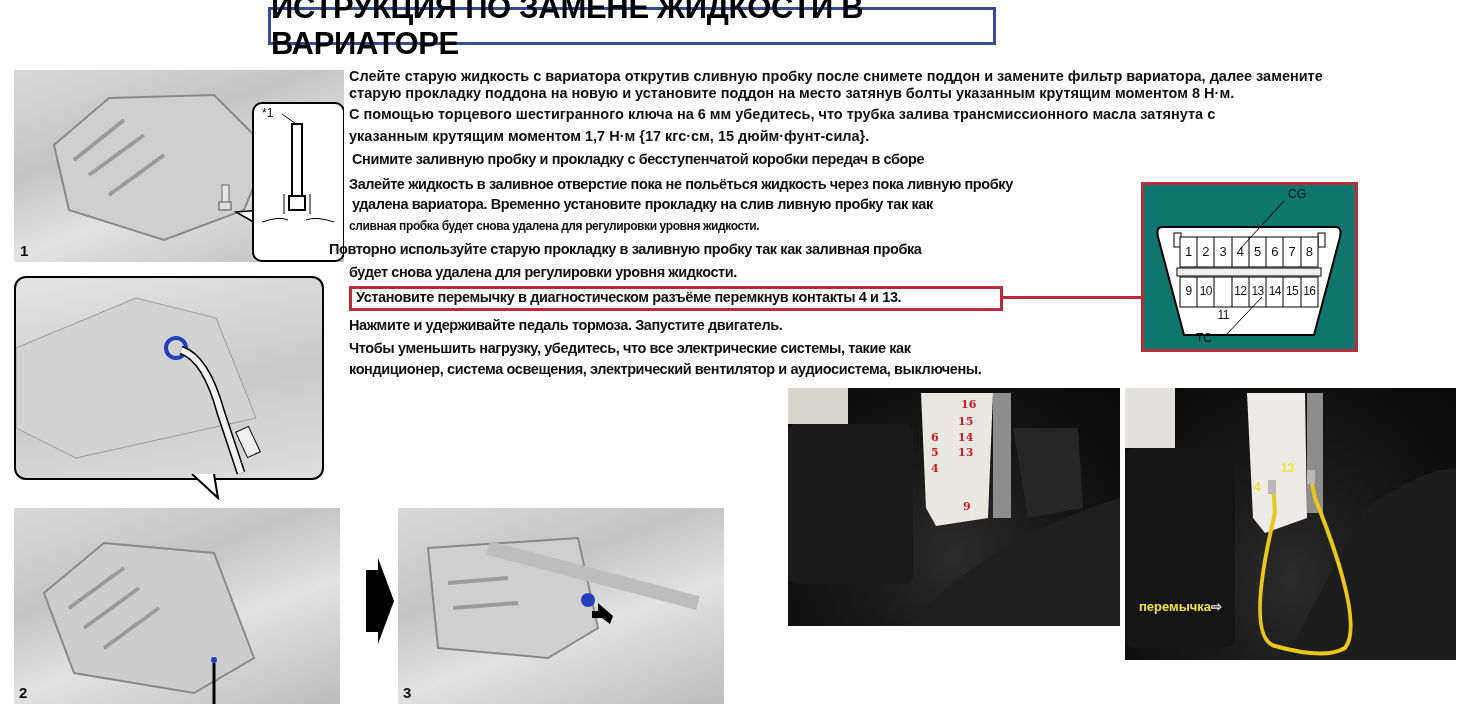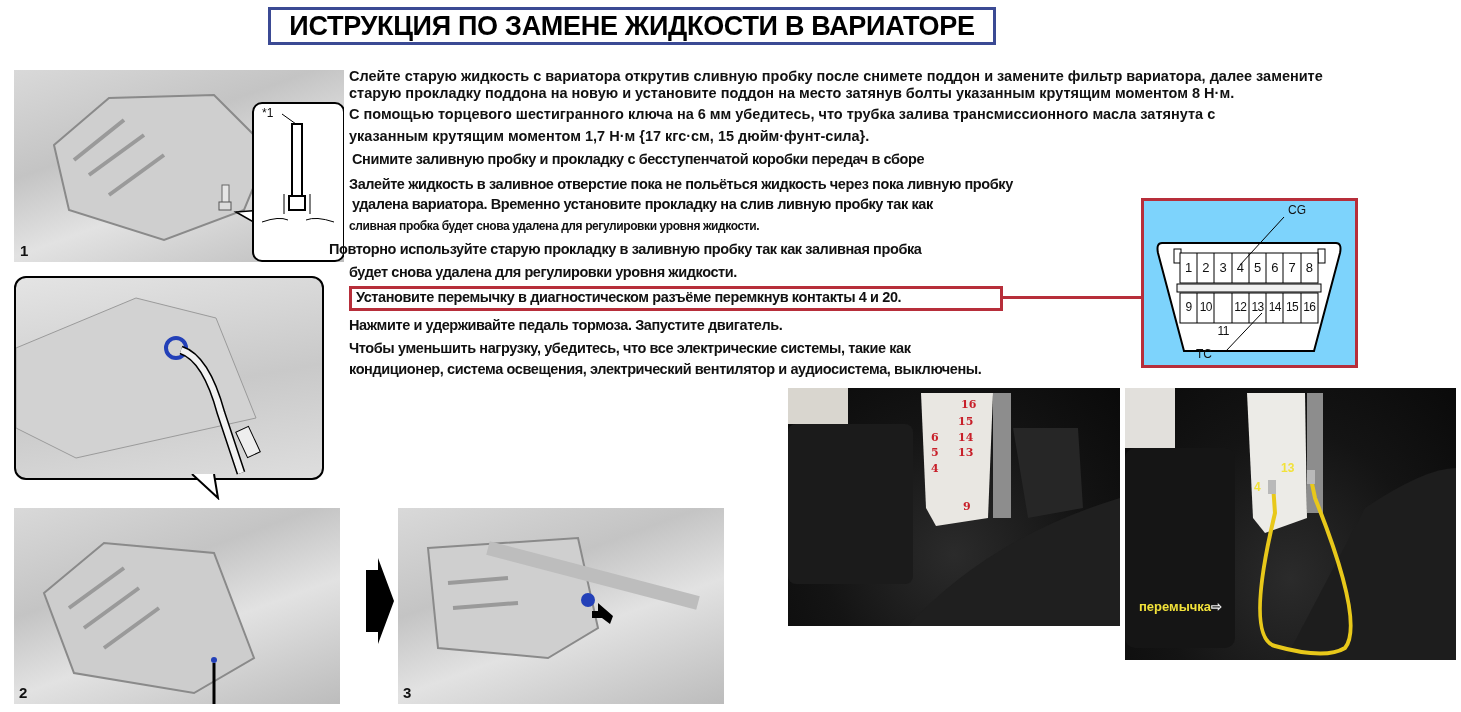--- a/index.html
+++ b/index.html
@@ -1,25 +1,25 @@
 <!DOCTYPE html>
 <html><head>
 <meta charset="utf-8">
 <style>
   html, body { margin:0; padding:0; }
   body { width:1461px; height:712px; background:#ffffff; position:relative; overflow:hidden;
          font-family:"Liberation Sans", sans-serif; color:#111; }
   .abs { position:absolute; }
   .title-box { left:268px; top:7px; width:728px; height:38px; border:3px solid #3b4a94;
                box-sizing:border-box; display:flex; align-items:center; justify-content:center;
-               font-weight:bold; font-size:27px; letter-spacing:-0.3px; color:#000; }
+               font-weight:bold; font-size:31px; letter-spacing:-0.3px; color:#000; }
   .line { position:absolute; font-weight:bold; font-size:15px; white-space:nowrap; color:#111; }
   .hl-box { left:349px; top:286px; width:654px; height:25px; border:3px solid #b72e3a; box-sizing:border-box; }
   .connector-line { left:1003px; top:296px; width:138px; height:3px; background:#b72e3a; }
-  .obd-box { left:1141px; top:198px; width:217px; height:170px; border:3px solid #b72e3a; box-sizing:border-box; background:#7dd3fc; }
+  .obd-box { left:1141px; top:182px; width:217px; height:170px; border:3px solid #b72e3a; box-sizing:border-box; background:#0f766e; }
   .panel { position:absolute; overflow:hidden; }
   .gray-illus { background: linear-gradient(160deg,#d9d9d9 0%,#c4c4c4 35%,#e2e2e2 60%,#bcbcbc 100%); }
   .fig-num { position:absolute; font-weight:bold; font-size:15px; color:#111; }
   .photo-dark { background: radial-gradient(ellipse at 50% 70%, #2b2b2b 0%, #141414 55%, #0a0a0a 100%); }
   .pin-label { position:absolute; font-family:"DejaVu Serif", serif; font-weight:bold; font-size:11px; color:#c8202a; }
   .y-label { position:absolute; font-weight:bold; color:#f2e23a; }
 </style>
 </head>
 <body>
 
@@ -89,21 +89,21 @@
 <div class="line" style="left:349px;top:106px;font-size:14.5px;">С помощью торцевого шестигранного ключа на 6 мм убедитесь, что трубка залива трансмиссионного масла  затянута с</div>
 <div class="line" style="left:349px;top:128px;font-size:14.5px;"> указанным крутящим моментом 1,7 Н·м {17 кгс·см, 15 дюйм·фунт-сила}.</div>
 <div class="line" style="left:352px;top:151px;font-size:14.5px;letter-spacing:-0.4px;">Снимите заливную пробку и прокладку с бесступенчатой коробки передач в сборе</div>
 <div class="line" style="left:349px;top:176px;font-size:14.5px;letter-spacing:-0.4px;">Залейте жидкость в заливное отверстие пока не польёться жидкость через пока ливную пробку</div>
 <div class="line" style="left:352px;top:196px;font-size:14.5px;letter-spacing:-0.4px;"> удалена вариатора. Временно установите прокладку на слив ливную пробку так как</div>
 <div class="line" style="left:349px;top:219px;font-size:12px;letter-spacing:-0.4px;">сливная пробка  будет снова удалена для регулировки уровня жидкости.</div>
 <div class="line" style="left:329px;top:241px;font-size:14.5px;letter-spacing:-0.4px;">Повторно используйте старую прокладку  в  заливную пробку так как  заливная пробка</div>
 <div class="line" style="left:349px;top:264px;font-size:14.5px;letter-spacing:-0.4px;">будет снова удалена для регулировки уровня жидкости.</div>
 
 <div class="abs hl-box"></div>
-<div class="line" style="left:356px;top:289px;font-size:14.5px;letter-spacing:-0.4px;">Установите перемычку в диагностическом разъёме перемкнув контакты 4 и 20.</div>
+<div class="line" style="left:356px;top:289px;font-size:14.5px;letter-spacing:-0.4px;">Установите перемычку в диагностическом разъёме перемкнув контакты 4 и 13.</div>
 <div class="abs connector-line"></div>
 
 <div class="line" style="left:349px;top:317px;font-size:14.5px;letter-spacing:-0.4px;">Нажмите и удерживайте педаль тормоза. Запустите двигатель.</div>
 <div class="line" style="left:349px;top:340px;font-size:14.5px;letter-spacing:-0.4px;">Чтобы уменьшить нагрузку, убедитесь, что все электрические системы, такие как</div>
 <div class="line" style="left:349px;top:361px;font-size:14.5px;letter-spacing:-0.4px;"> кондиционер, система освещения, электрический вентилятор и аудиосистема, выключены.</div>
 
 <div class="abs obd-box">
   <svg width="211" height="164">
     <path d="M18 42 Q12 42 14 52 L40 150 L170 150 L196 52 Q198 42 192 42 Z" fill="#fff" stroke="#000" stroke-width="2"></path>
     <rect x="30" y="48" width="7" height="14" fill="#fff" stroke="#000"></rect>

